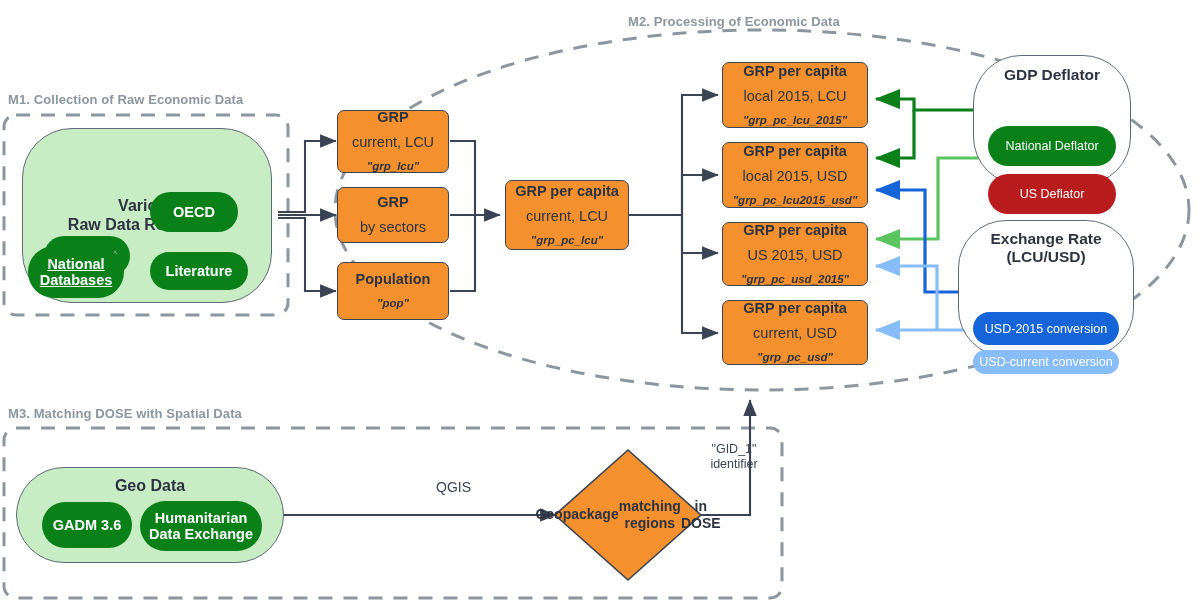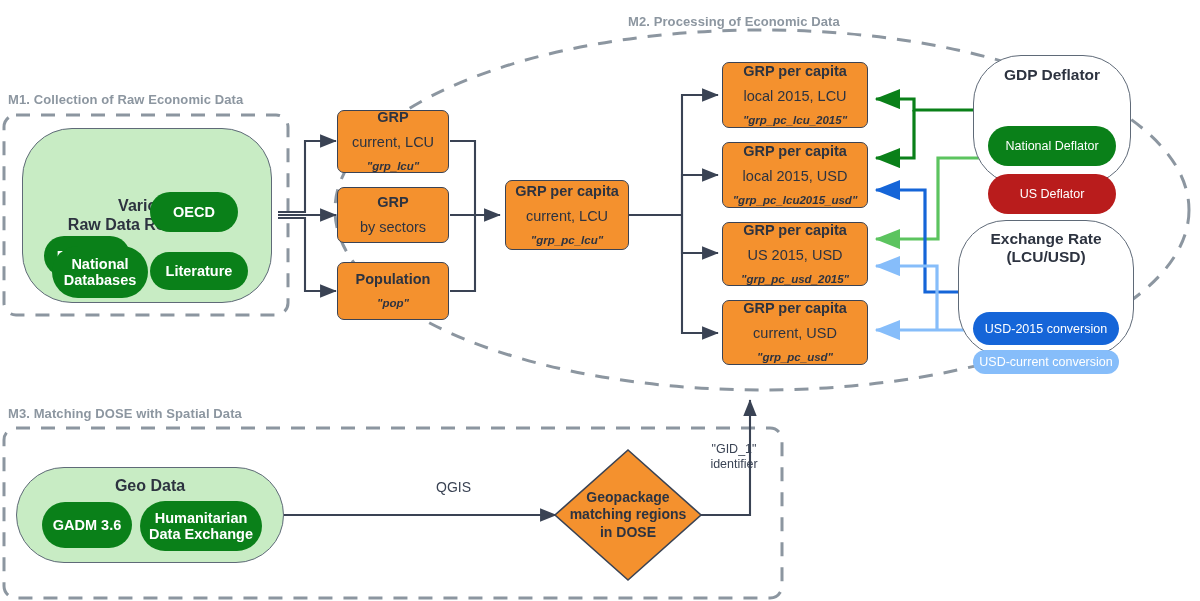--- a/index.html
+++ b/index.html
@@ -30,21 +30,21 @@
   .dgreen{background:#0a8019;}
   .lgreen{background:#b91c1c;}
   .dblue{background:#1565d8;}
   .lblue{background:#86bdfa;}
 
   .edge-label{position:absolute;color:#3a4354;font-size:14px;white-space:nowrap;}
   .edge-label.sm{font-size:12.5px;line-height:1.2;text-align:center;}
 
   .diamond-wrap{position:absolute;}
   .diamond-txt{position:absolute;left:0;top:0;width:100%;height:100%;
-      display:flex;flex-direction:column;align-items:center;justify-content:center;
+      display:flex;flex-direction:row;align-items:center;justify-content:center;
       color:#2d3340;font-weight:bold;font-size:14px;line-height:1.25;text-align:center;}
 </style>
 </head>
 <body>
 
 <div id="root">
 
   <svg class="layer">
     <defs>
       <marker id="ar-dark" markerWidth="9" markerHeight="9" refX="7.6" refY="3.2" orient="auto">
@@ -117,21 +117,21 @@
   <div class="grp-title" style="left:8px;top:92px;">M1. Collection of Raw Economic Data</div>
   <div class="grp-title" style="left:628px;top:14px;">M2. Processing of Economic Data</div>
   <div class="grp-title" style="left:8px;top:406px;">M3. Matching DOSE with Spatial Data</div>
 
   <div class="node ellipse-light" style="left:22px;top:128px;width:250px;height:175px;">
     <div class="cap">Various</div>
     <div class="cap">Raw Data Resources</div>
   </div>
   <div class="pill dgreen" style="left:44px;top:192px;width:86px;height:40px;margin-top:44px;">EuroStat</div>
   <div class="pill dgreen" style="left:150px;top:192px;width:88px;height:40px;">OECD</div>
-  <div class="pill dgreen" style="left:52px;top:246px;width:96px;height:52px;white-space:pre-line;">National
+  <div class="pill dgreen" style="left:28px;top:246px;width:96px;height:52px;white-space:pre-line;text-decoration:underline;">National
 Databases</div>
   <div class="pill dgreen" style="left:150px;top:252px;width:98px;height:38px;">Literature</div>
 
   <div class="node obox" style="left:337px;top:110px;width:112px;height:63px;">
     <div class="l1">GRP</div>
     <div class="l2">current, LCU</div>
     <div class="l3">"grp_lcu"</div>
   </div>
 
   <div class="node obox" style="left:337px;top:187px;width:112px;height:56px;">

